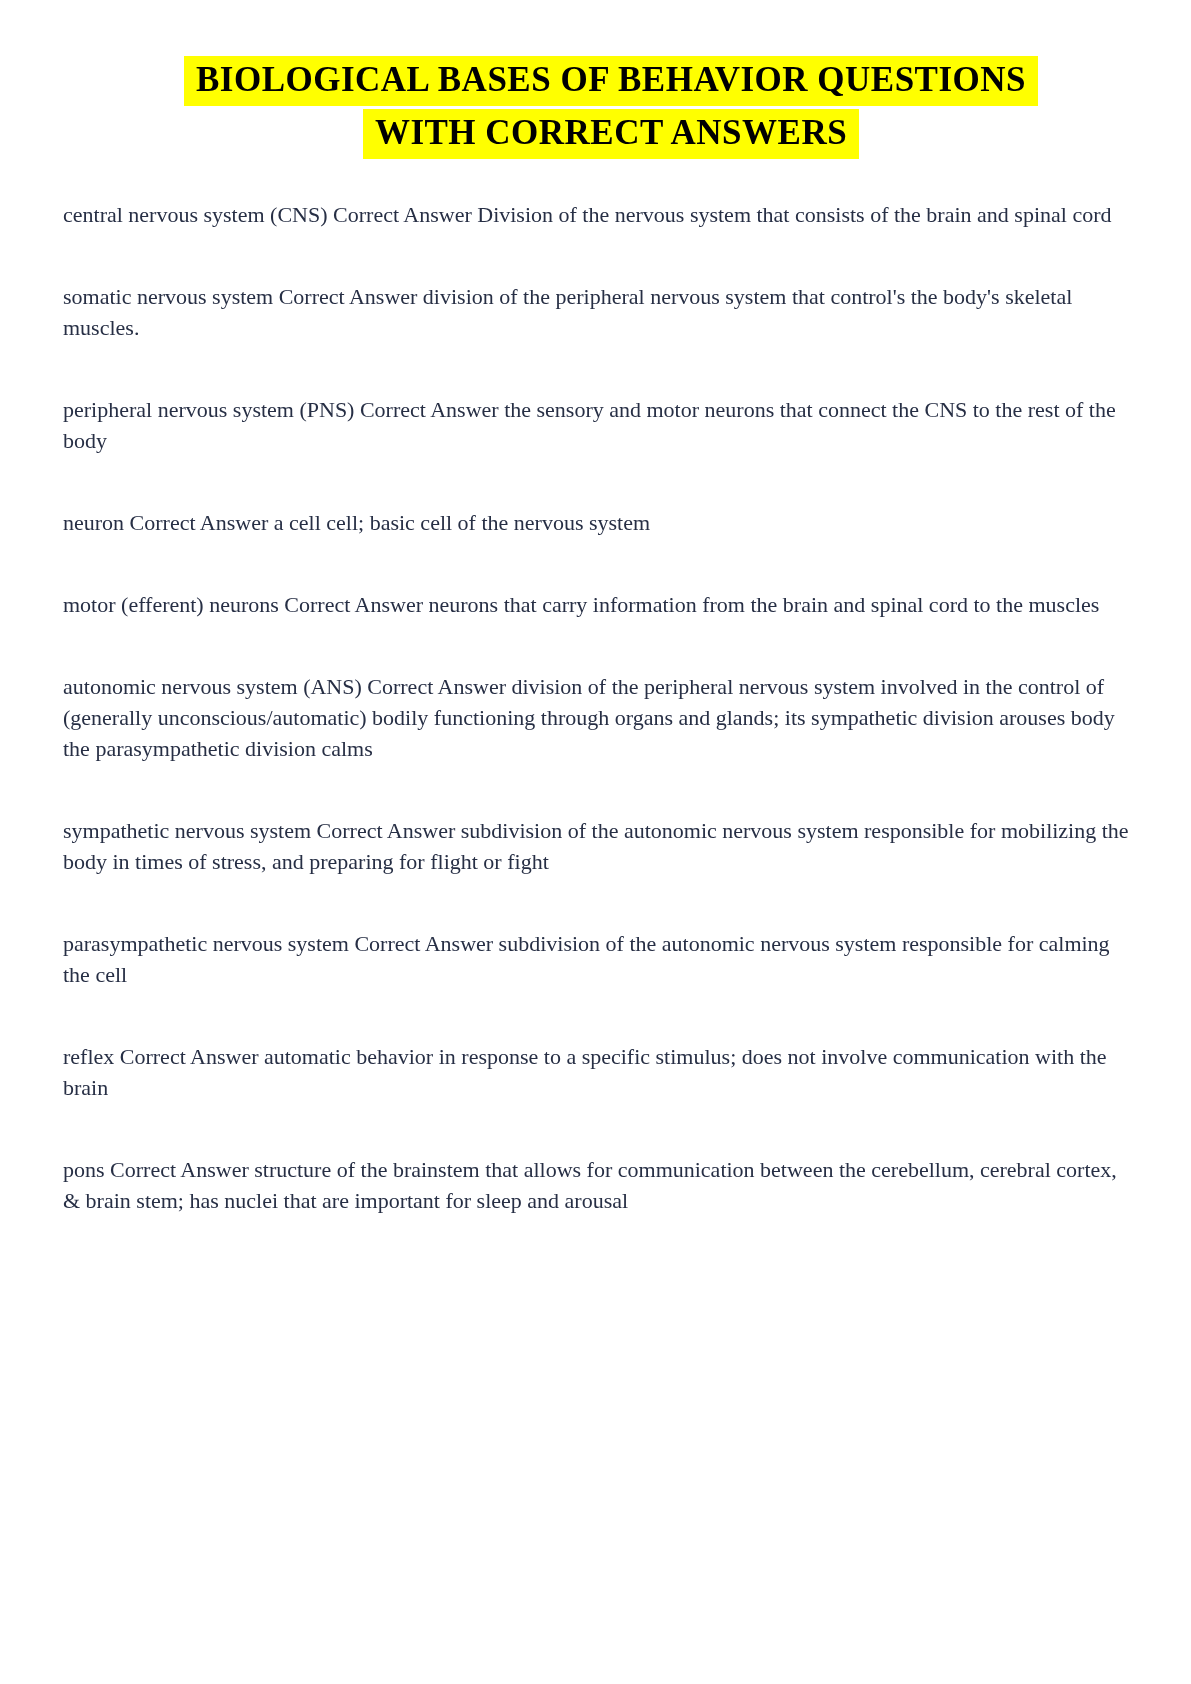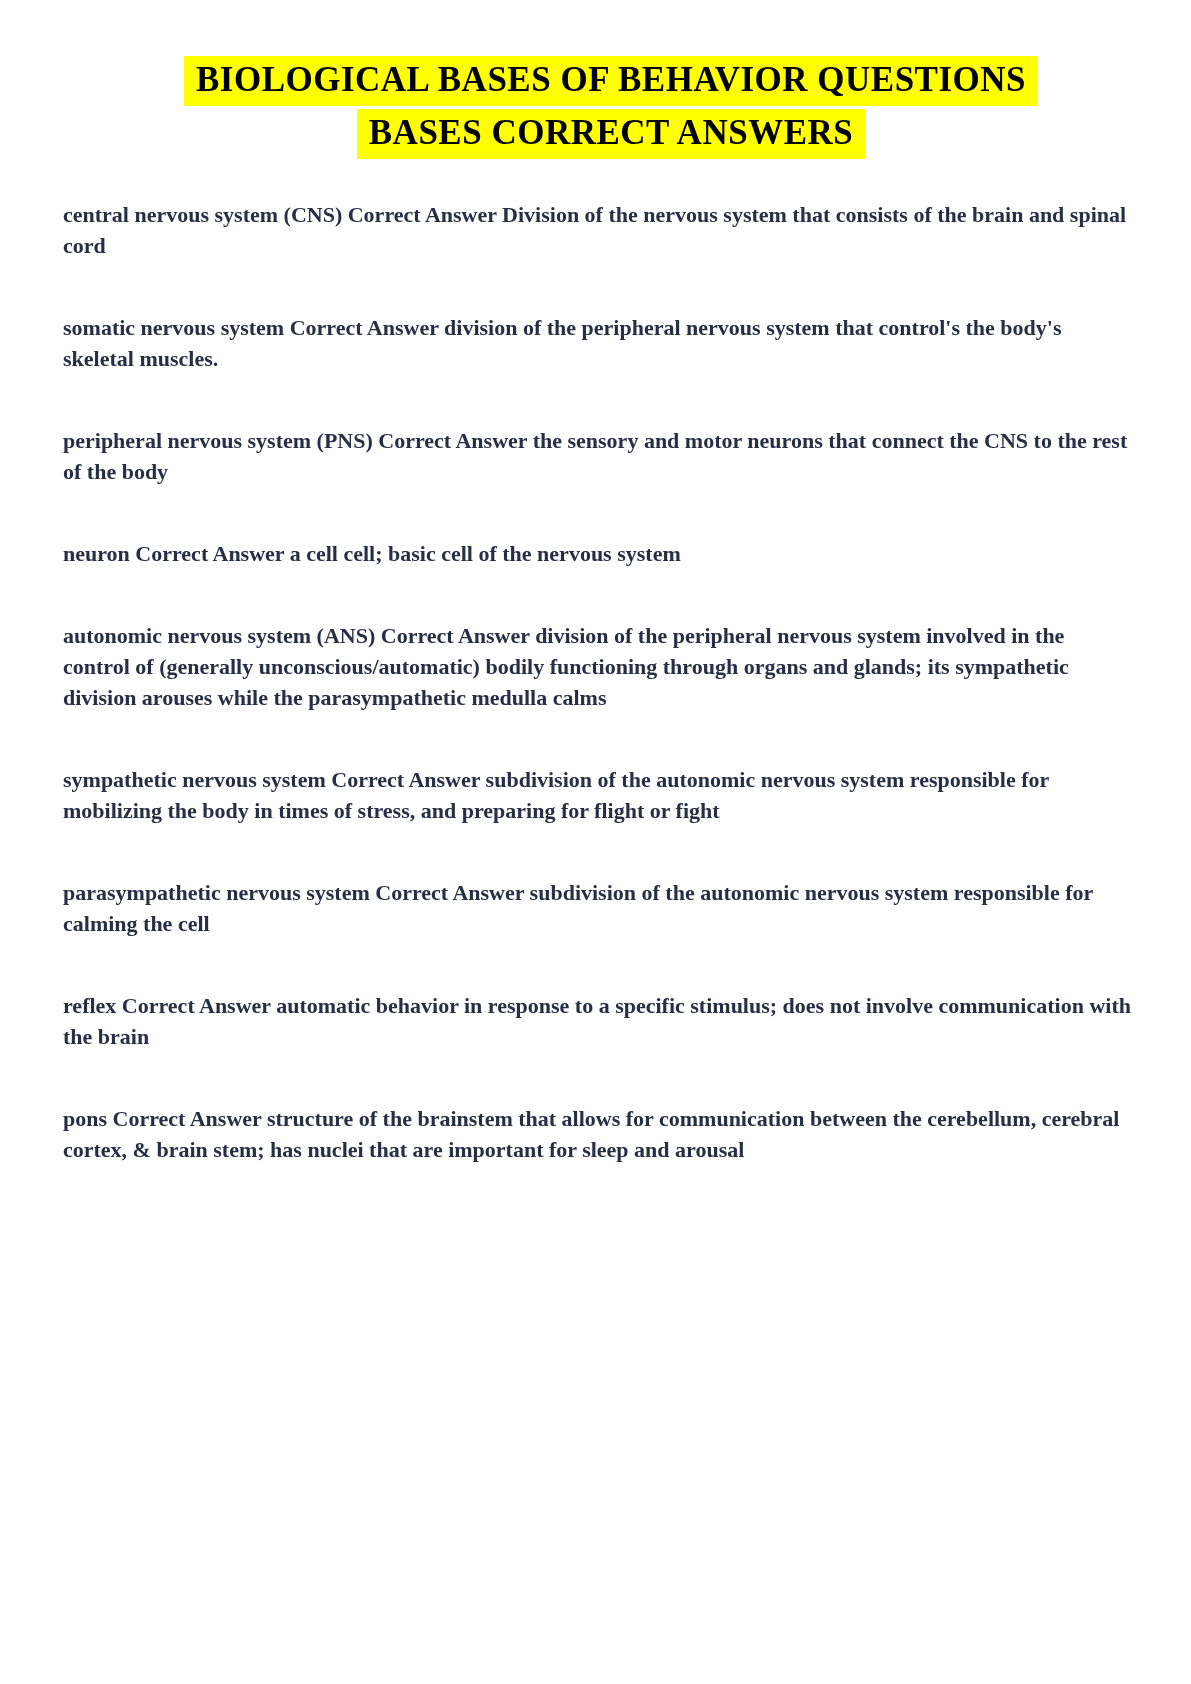--- a/index.html
+++ b/index.html
@@ -40,36 +40,36 @@
   }
   .qa-list {
     margin-top: 40px;
   }
   p.qa {
     margin: 0 0 51px 0;
     font-size: 22px;
     line-height: 31px;
     max-width: 1072px;
     color: #272f45;
-    font-weight: bold;
   }
 </style>
 </head>
 <body>
 
 <div class="page">
   <h1 class="title">
     <span class="hl">BIOLOGICAL BASES OF BEHAVIOR QUESTIONS</span>
-    <span class="hl">BASES CORRECT ANSWERS</span>
+    <span class="hl">WITH CORRECT ANSWERS</span>
   </h1>
 
   <div class="qa-list" id="qa-list">
       <p class="qa">central nervous system (CNS) Correct Answer Division of the nervous system that consists of the brain and spinal cord</p>
       <p class="qa">somatic nervous system Correct Answer division of the peripheral nervous system that control's the body's skeletal muscles.</p>
       <p class="qa">peripheral nervous system (PNS) Correct Answer the sensory and motor neurons that connect the CNS to the rest of the body</p>
       <p class="qa">neuron Correct Answer a cell cell; basic cell of the nervous system</p>
-      <p class="qa">autonomic nervous system (ANS) Correct Answer division of the peripheral nervous system involved in the control of (generally unconscious/automatic) bodily functioning through organs and glands; its sympathetic division arouses while the parasympathetic medulla calms</p>
+      <p class="qa">motor (efferent) neurons Correct Answer neurons that carry information from the brain and spinal cord to the muscles</p>
+      <p class="qa">autonomic nervous system (ANS) Correct Answer division of the peripheral nervous system involved in the control of (generally unconscious/automatic) bodily functioning through organs and glands; its sympathetic division arouses body the parasympathetic division calms</p>
       <p class="qa">sympathetic nervous system Correct Answer subdivision of the autonomic nervous system responsible for mobilizing the body in times of stress, and preparing for flight or fight</p>
       <p class="qa">parasympathetic nervous system Correct Answer subdivision of the autonomic nervous system responsible for calming the cell</p>
       <p class="qa">reflex Correct Answer automatic behavior in response to a specific stimulus; does not involve communication with the brain</p>
       <p class="qa">pons Correct Answer structure of the brainstem that allows for communication between the cerebellum, cerebral cortex, &amp; brain stem; has nuclei that are important for sleep and arousal</p>
     </div>
 </div>
 
 </body></html>

